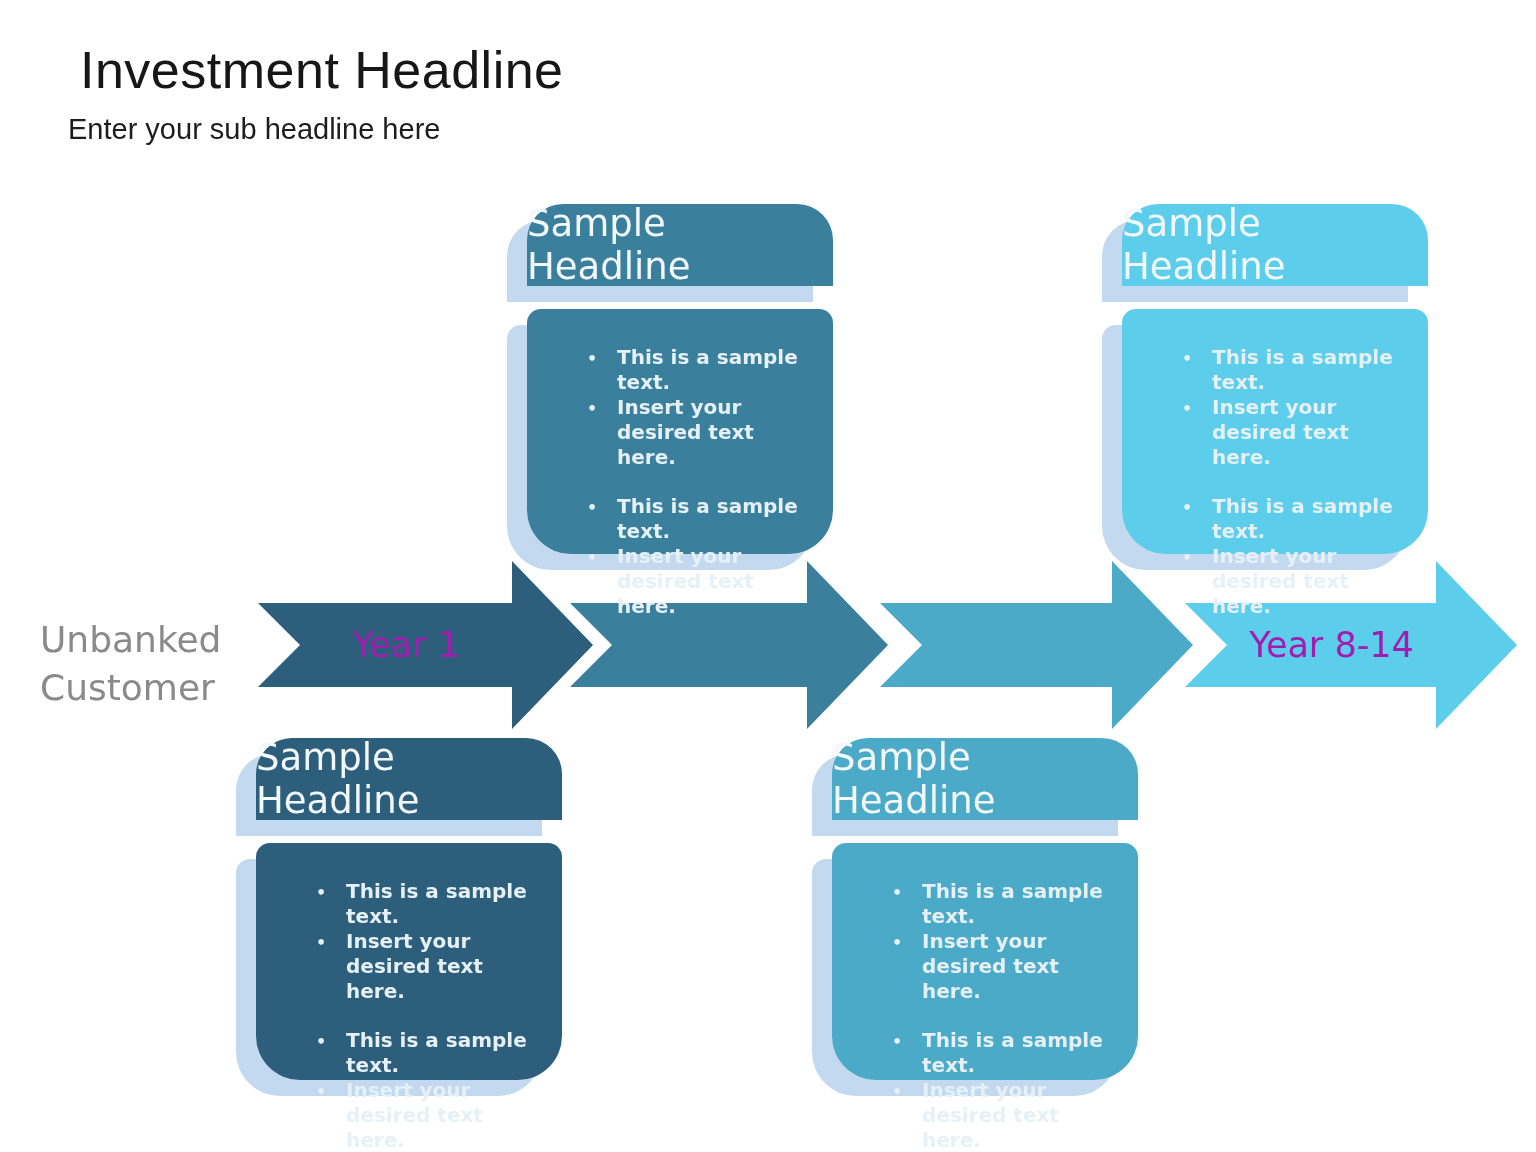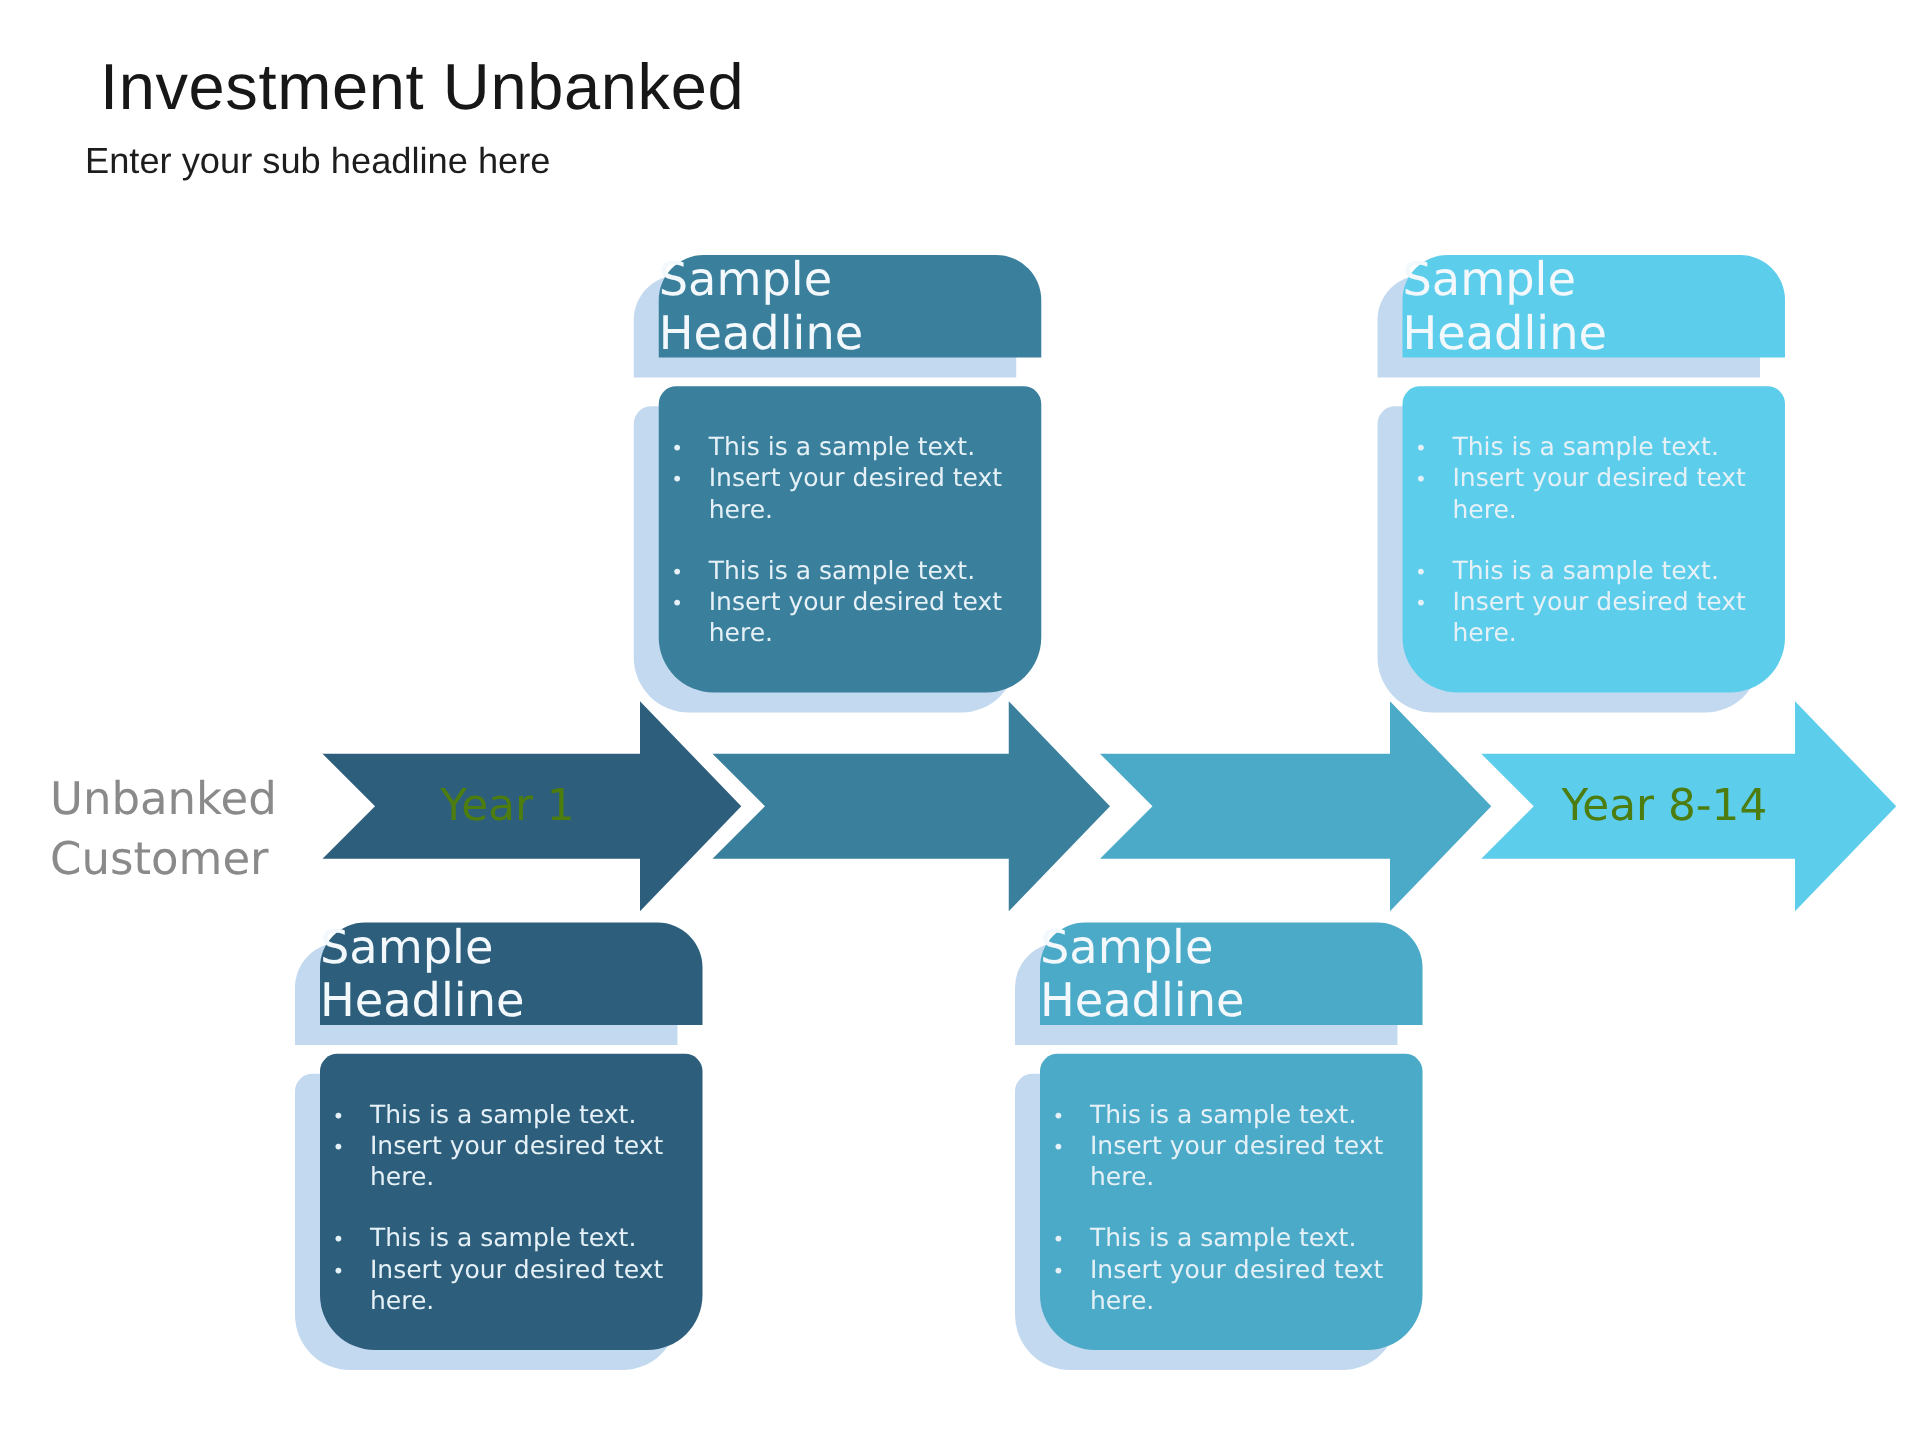--- a/index.html
+++ b/index.html
@@ -24,21 +24,21 @@
   }
   .start-label{
     position:absolute;left:40px;top:596px;width:230px;
     font-size:36px;line-height:48px;color:#8a8a8a;font-weight:400;margin-top:20px;
   }
   
   .arrows-svg{position:absolute;left:0;top:545px;width:1536px;height:200px;}
   .arrow-label{
     position:absolute;top:603px;height:84px;
     display:flex;align-items:center;justify-content:center;
-    font-size:35px;color:#4d7c0f;white-space:nowrap;
+    font-size:35px;color:#a21caf;white-space:nowrap;
   }
   .al-1{left:300px;width:212px;}
   .al-2{left:612px;width:195px;}
   .al-3{left:922px;width:190px;}
   .al-4{left:1227px;width:209px;}
   
   .callout{position:absolute;width:306px;}
   .box-a{left:527px;top:204px;}
   .box-b{left:1122px;top:204px;}
   .box-c{left:256px;top:738px;}
@@ -46,43 +46,44 @@
   .callout-header{
     height:82px;border-radius:36px 36px 0 0;
     display:flex;align-items:center;justify-content:center;
     box-shadow:-20px 16px 0 0 #c3d9f0;
     font-size:37px;color:#f2f8fb;
   }
   .callout-body{
     margin-top:23px;border-radius:14px 14px 44px 44px;
     box-shadow:-20px 16px 0 0 #c3d9f0;
     box-sizing:border-box;
-    padding:36px 16px 0 40px;
+    padding:36px 16px 0 90px;
     color:#e6f1f7;
+    font-weight:bold;
   }
   .body-tall{height:245px;}   
   .body-short{height:237px;}  
   .bullets{list-style:none;margin:0 0 24px 0;padding:0;
     font-size:20px;line-height:25px;}
   .bullets li{position:relative;}
   .bullets li::before{
     content:"\2022";position:absolute;left:-30px;top:1px;font-size:16px;
   }
   
   .fill-1{background:#2d5f7d;}
   .fill-2{background:#3a7f9c;}
   .fill-3{background:#4baac7;}
   .fill-4{background:#5ccdeb;}
 </style>
 </head>
 <body>
 
 <div class="canvas">
 
-  <div class="title">Investment Unbanked</div>
+  <div class="title">Investment Headline</div>
   <div class="subtitle">Enter your sub headline here</div>
   <div class="start-label">Unbanked Customer</div>
 
   <svg class="arrows-svg" viewBox="0 0 1536 200" xmlns="http://www.w3.org/2000/svg">
     <polygon points="258,58 512,58 512,16 593,100 512,184 512,142 258,142 300,100" fill="#2d5f7d"></polygon>
     <polygon points="570,58 807,58 807,16 888,100 807,184 807,142 570,142 612,100" fill="#3a7f9c"></polygon>
     <polygon points="880,58 1112,58 1112,16 1193,100 1112,184 1112,142 880,142 922,100" fill="#4baac7"></polygon>
     <polygon points="1185,58 1436,58 1436,16 1517,100 1436,184 1436,142 1185,142 1227,100" fill="#5ccdeb"></polygon>
   </svg>
 

